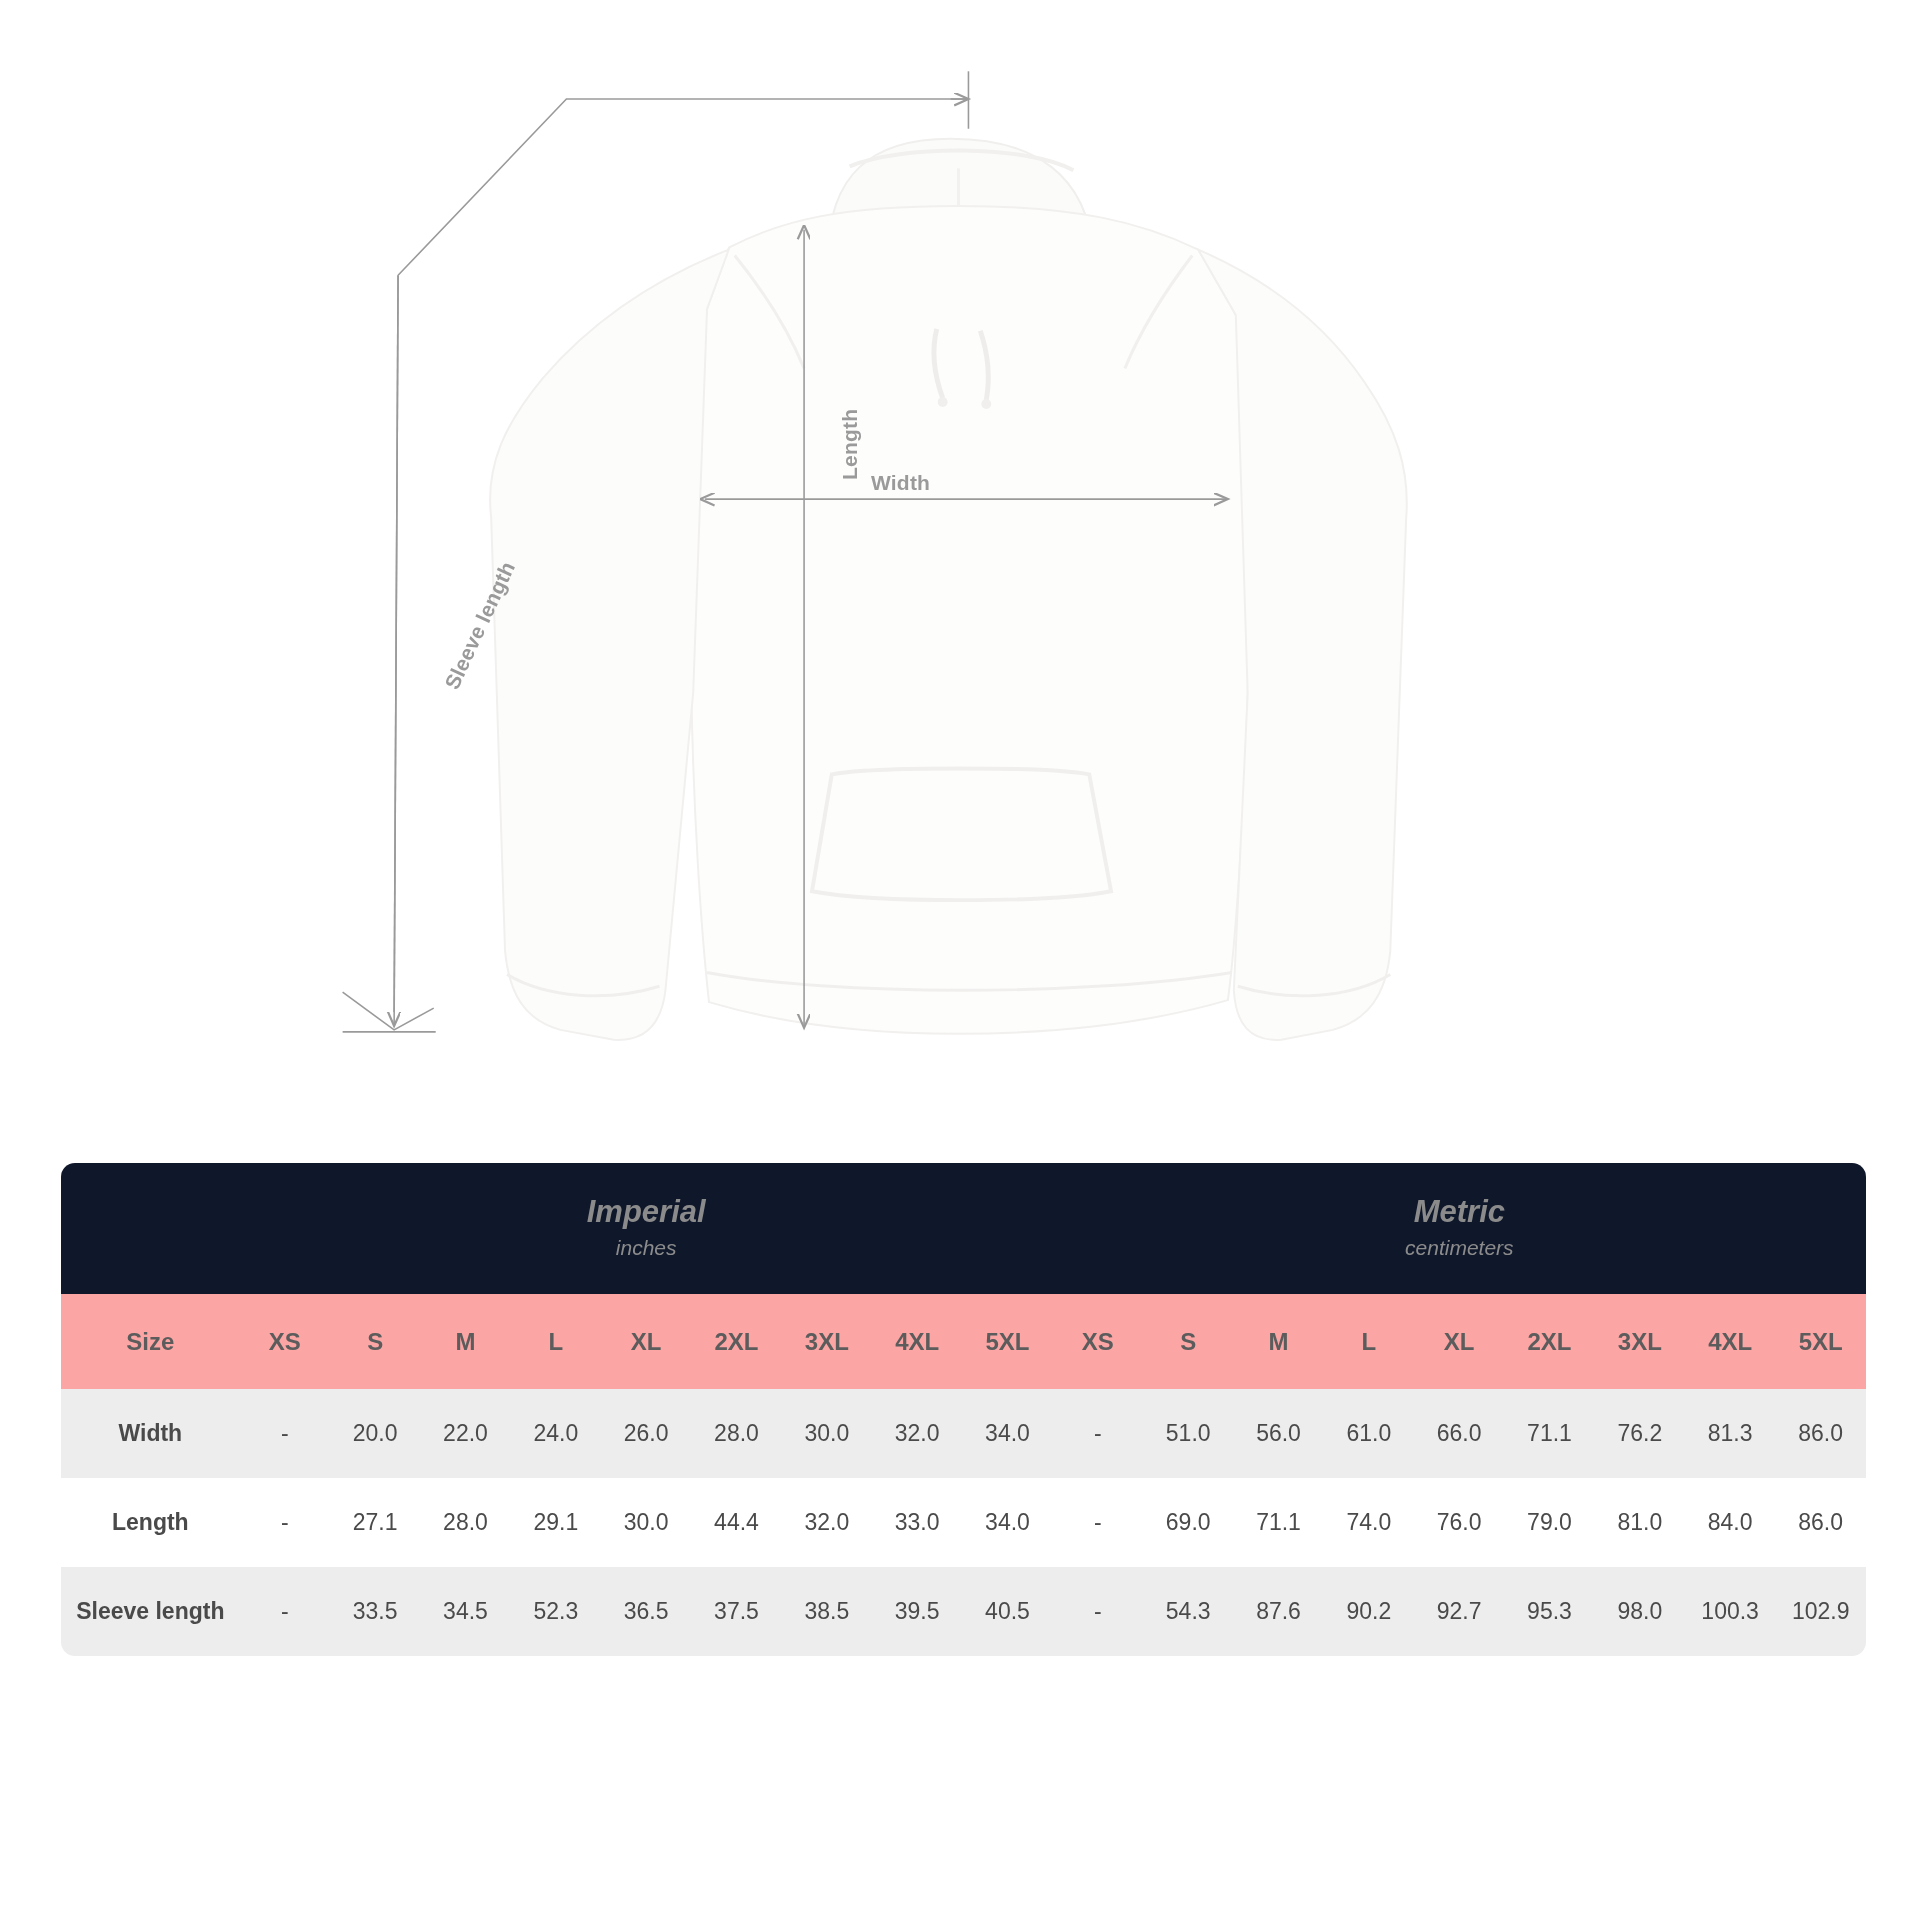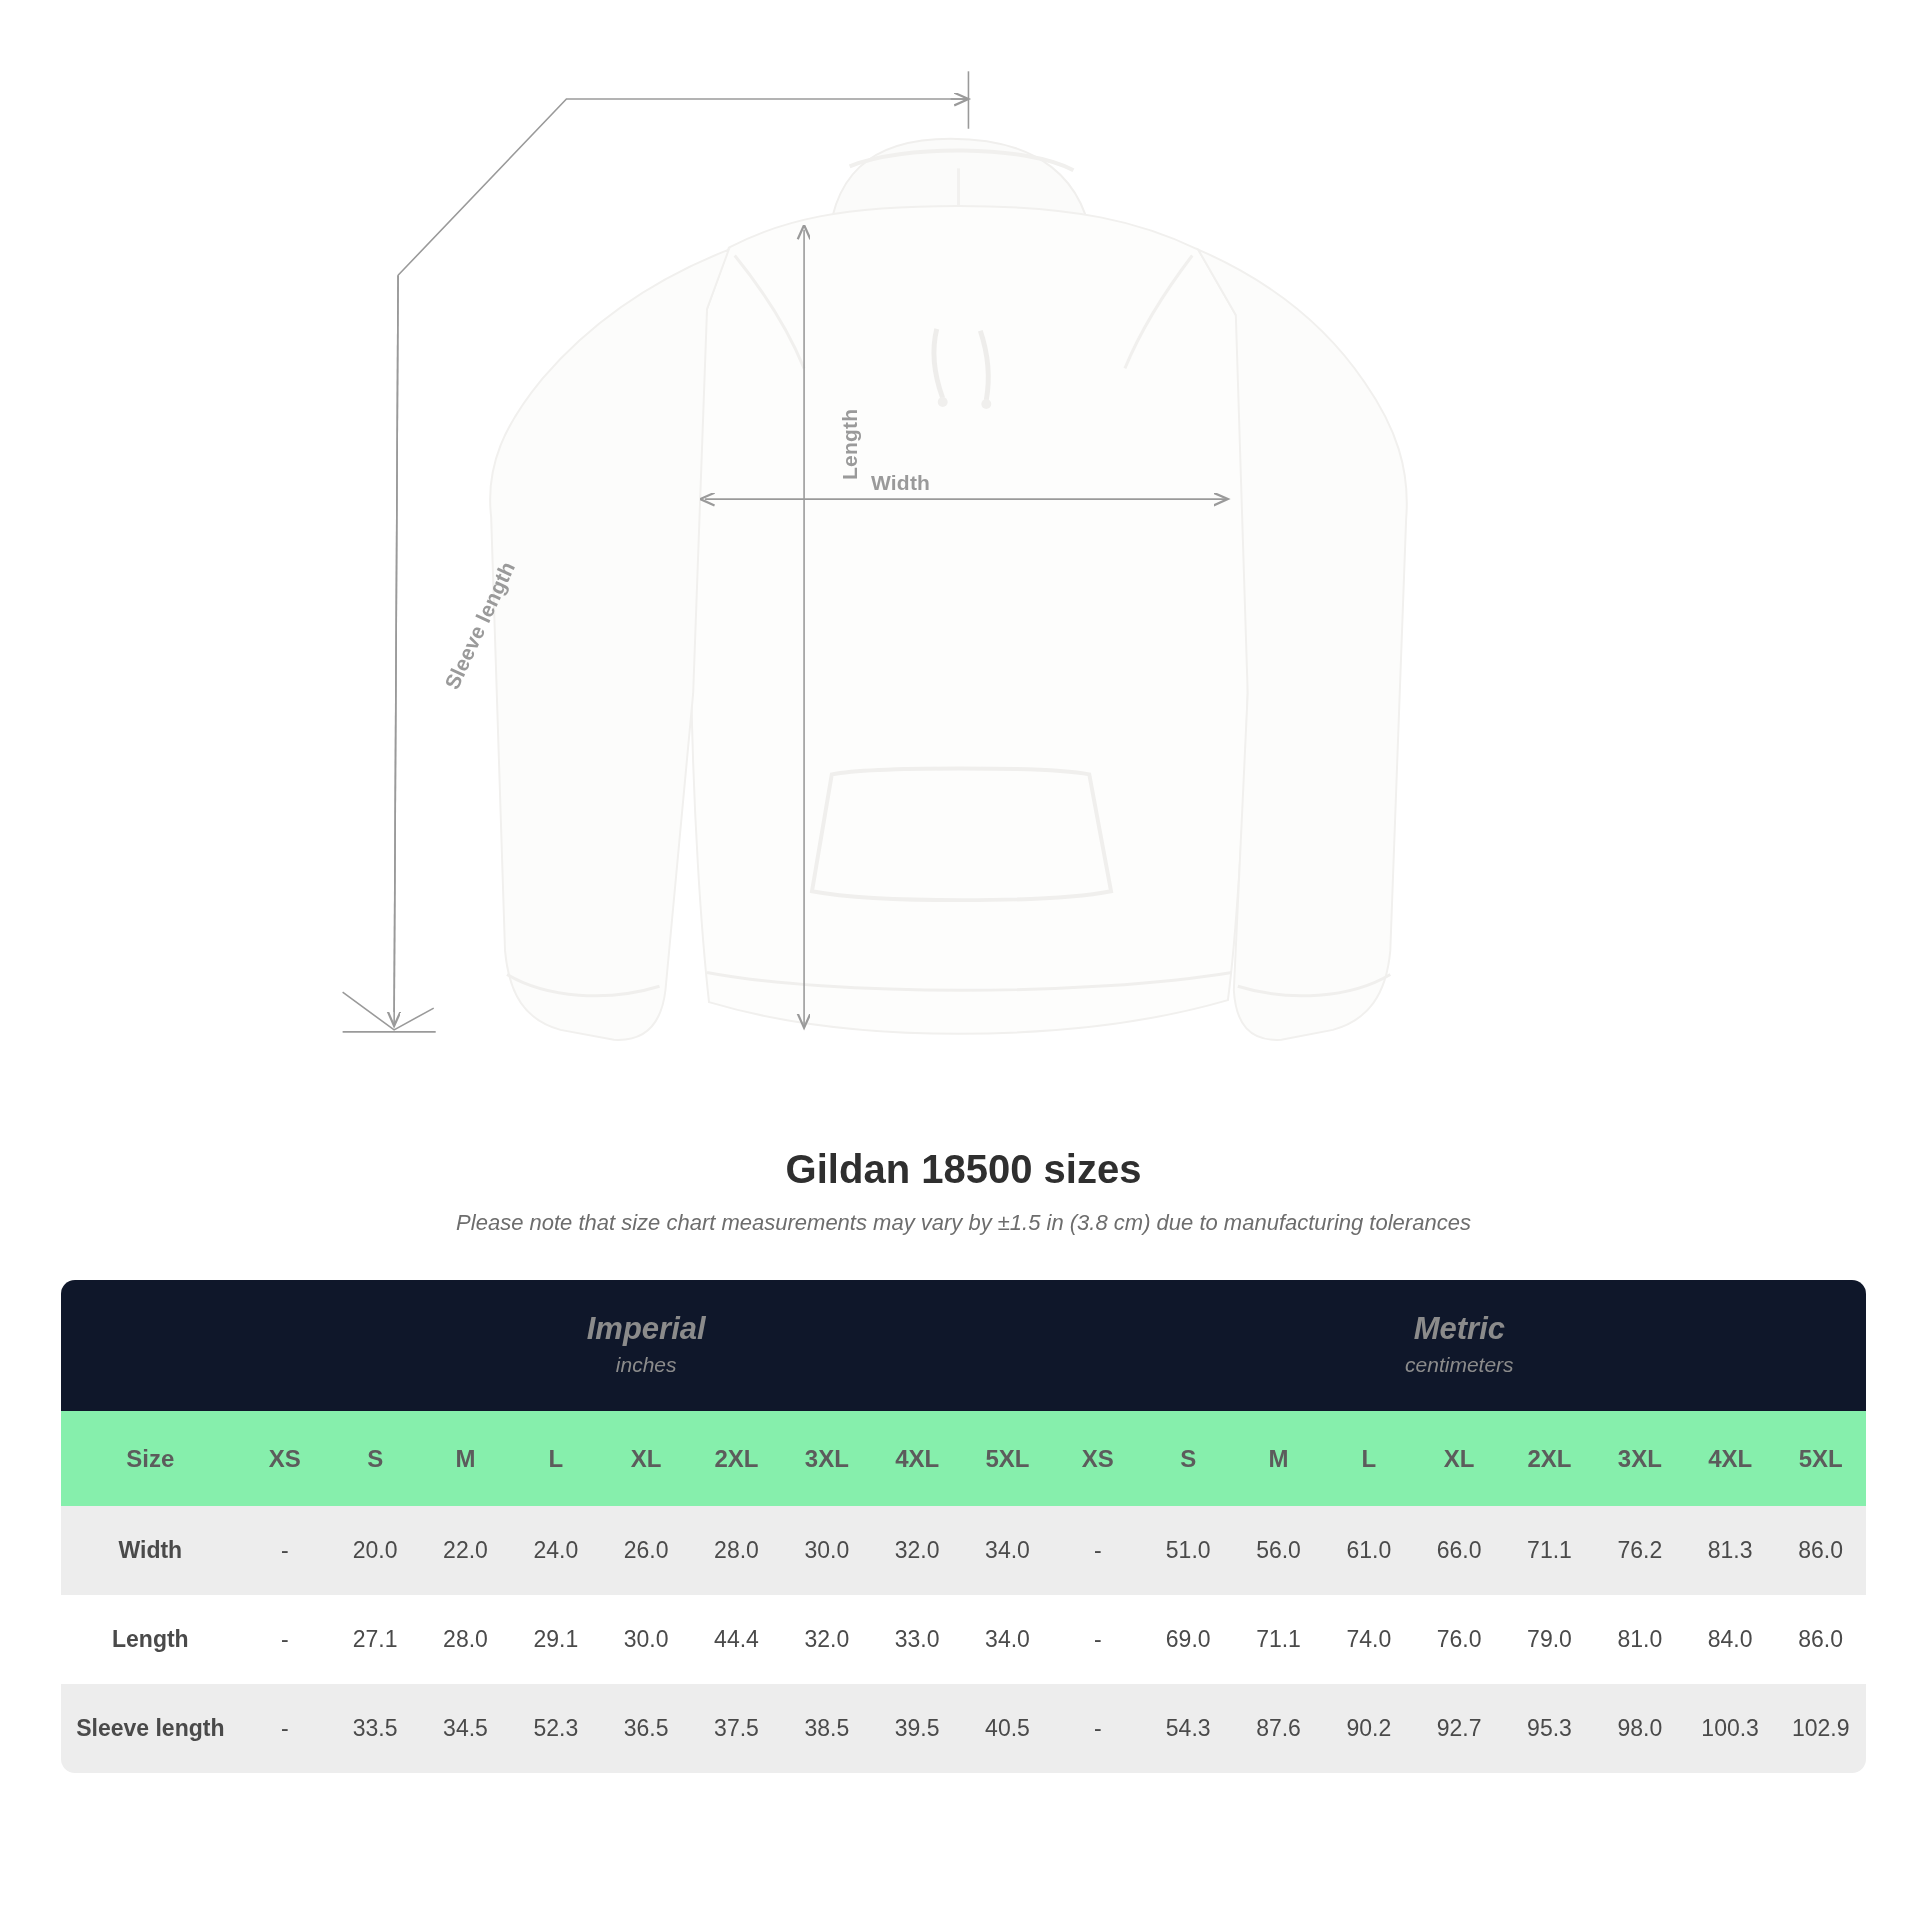--- a/index.html
+++ b/index.html
@@ -96,21 +96,21 @@
     color: #8b8b8b;
     line-height: 1.25;
   }
   .unit-sub {
     font-size: 21px;
     font-style: italic;
     color: #8b8b8b;
     line-height: 1.5;
   }
   tr.head-row td {
-    background: #86efac;
+    background: #fca5a5;
     height: 95px;
     font-weight: bold;
     color: #5c5c5c;
     font-size: 24px;
   }
   tr.data-row td {
     height: 89px;
   }
   tr.row-shade td { background: #ededed; }
   tr.row-plain td { background: #ffffff; }
@@ -214,24 +214,20 @@
       <line x1="346" y1="1042" x2="440" y2="1042" stroke="#9a9a9a" stroke-width="1.6"></line>
     </svg>
 
     <div class="dim-label vertical" style="left: 838px; top: 480px;">Length</div>
 
     <div class="dim-label" style="left: 871px; top: 471px;">Width</div>
 
     <div class="dim-label diagonal" style="left: 440px; top: 683px;">Sleeve length</div>
   </div>
 
-  <div class="title-block">
-    <h1 class="chart-title">Gildan 18500 sizes</h1>
-    <p class="chart-subtitle">Please note that size chart measurements may vary by ±1.5 in (3.8 cm) due to manufacturing tolerances</p>
-  </div>
 
   <div class="table-wrap">
     <table class="size-table">
       <colgroup id="table-colgroup">
           <col style="width:178px">
           <col style="width:90px">
           <col style="width:90px">
           <col style="width:90px">
           <col style="width:90px">
           <col style="width:90px">

